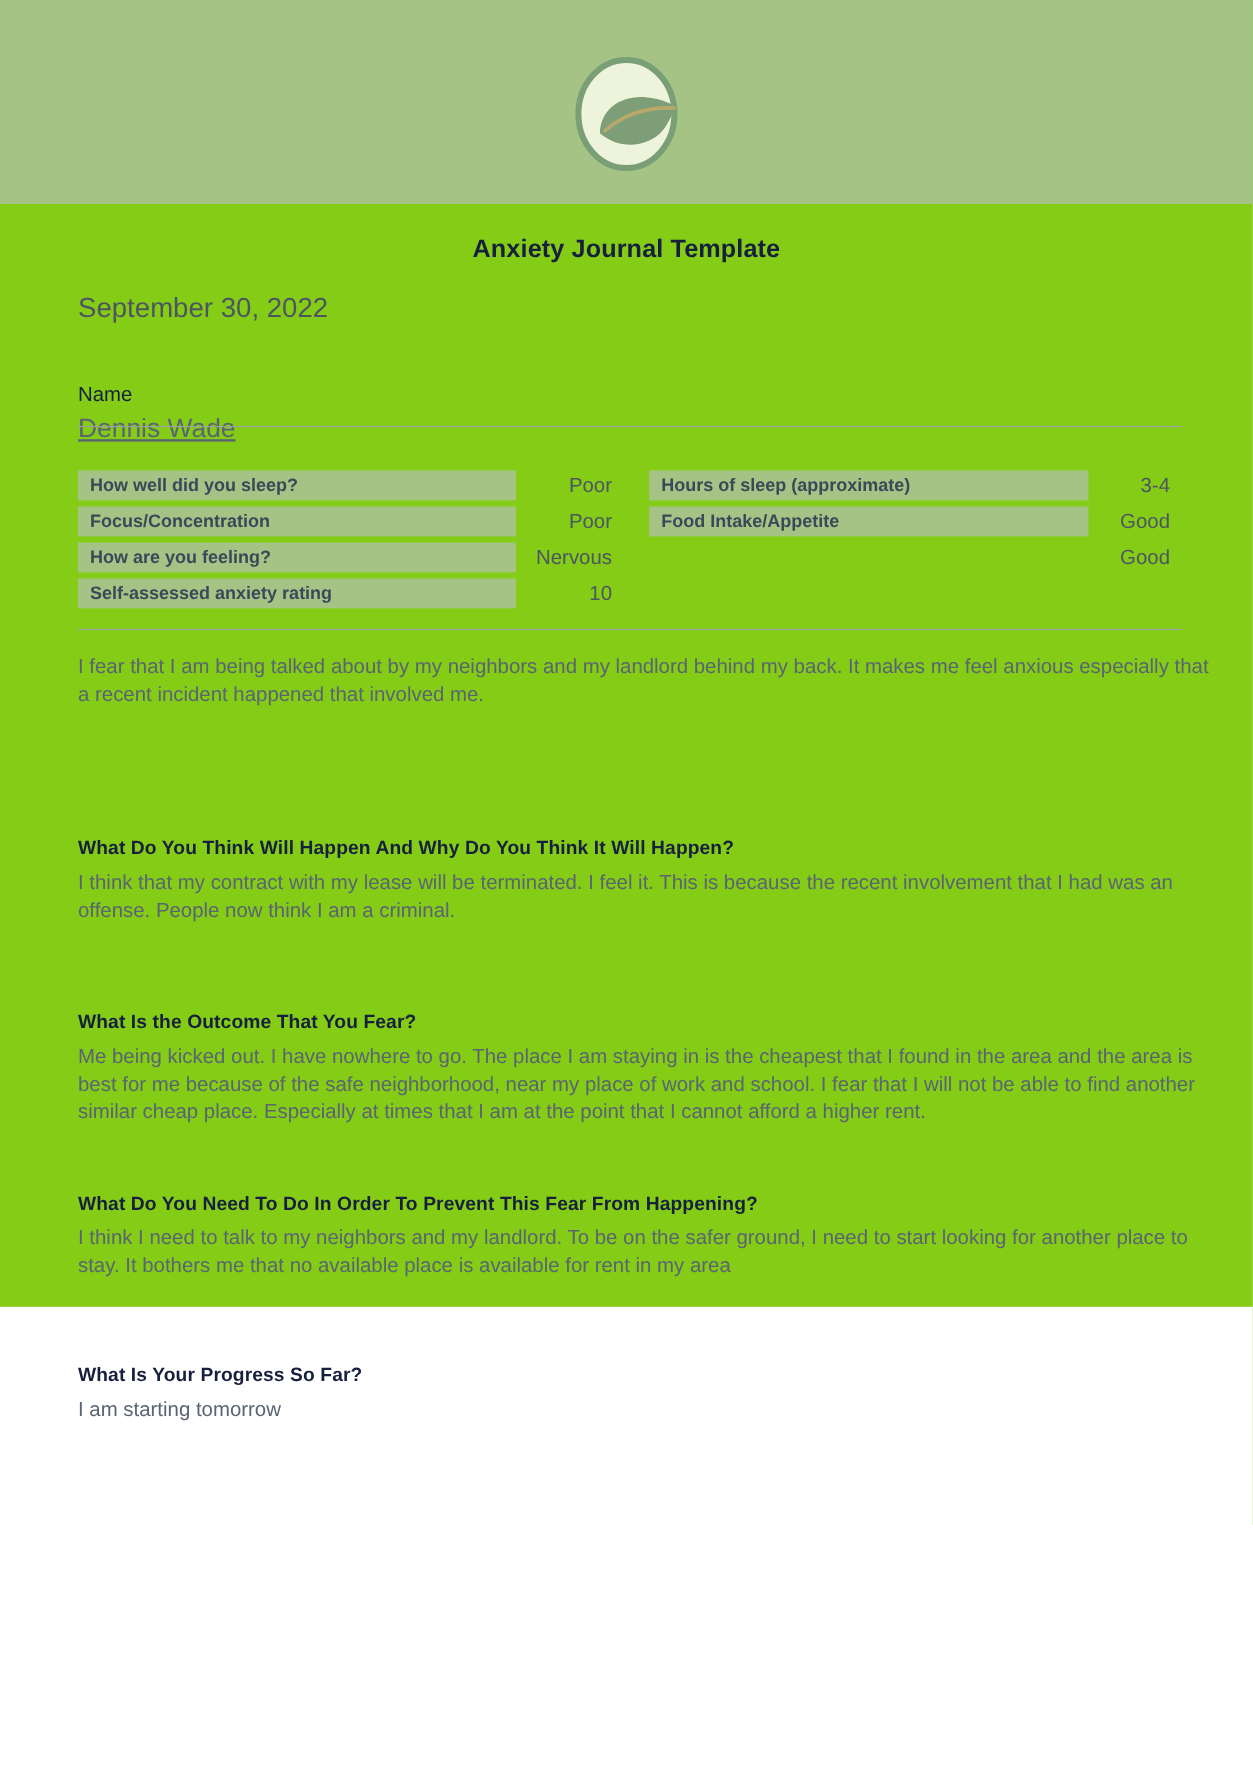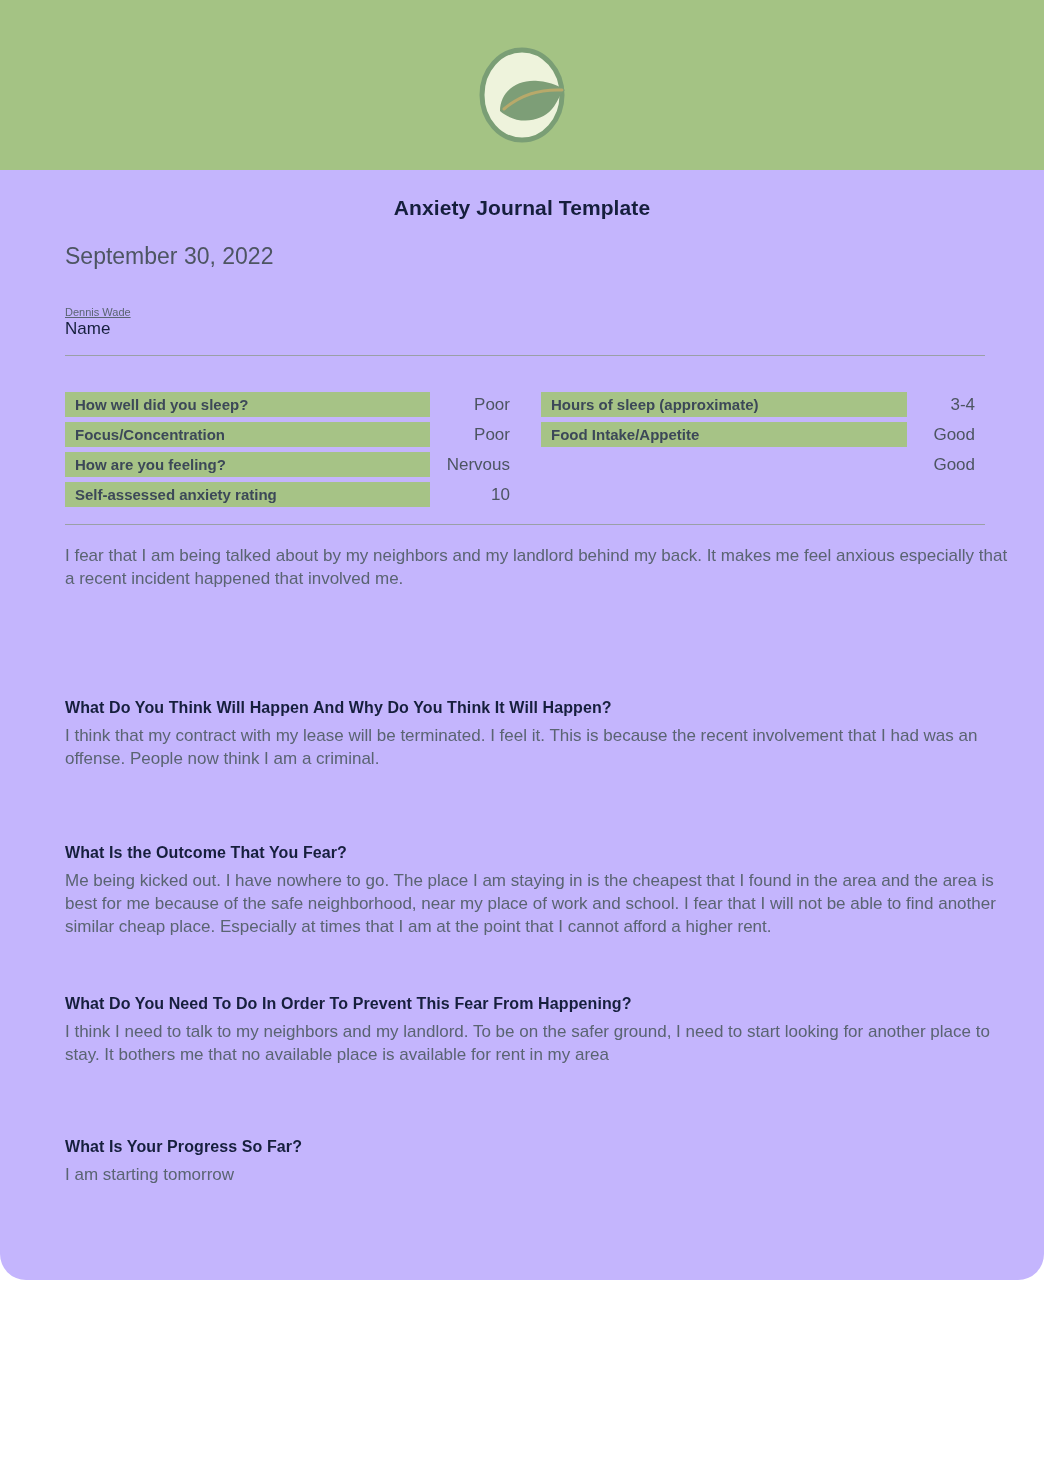--- a/index.html
+++ b/index.html
@@ -11,23 +11,22 @@
     height: 1477px;
     background: #ffffff;
     font-family: "Liberation Sans", sans-serif;
     -webkit-font-smoothing: antialiased;
     overflow: hidden;
   }
 
   .page {
     position: relative;
     width: 1044px;
-    height: 1280px;
-    background: #c4b5fd;
-    border-radius: 26px;
+    height: 1089px;
+    background: #84cc16;
   }
 
   
   .header-band {
     position: absolute;
     left: 0;
     top: 0;
     width: 1044px;
     height: 170px;
     background: #a4c384;
@@ -70,22 +69,22 @@
     left: 65px;
     top: 295px;
     font-size: 17px;
     font-weight: normal;
     color: #161f3d;
     margin-top: 24px;
   }
   .name-value {
     position: absolute;
     left: 65px;
-    top: 306px;
-    font-size: 11px;
+    top: 344px;
+    font-size: 22px;
     color: #5a6472;
     text-decoration: underline;
   }
 
   .divider {
     position: absolute;
     left: 65px;
     width: 920px;
     height: 1px;
     background: #9aa0a6;

